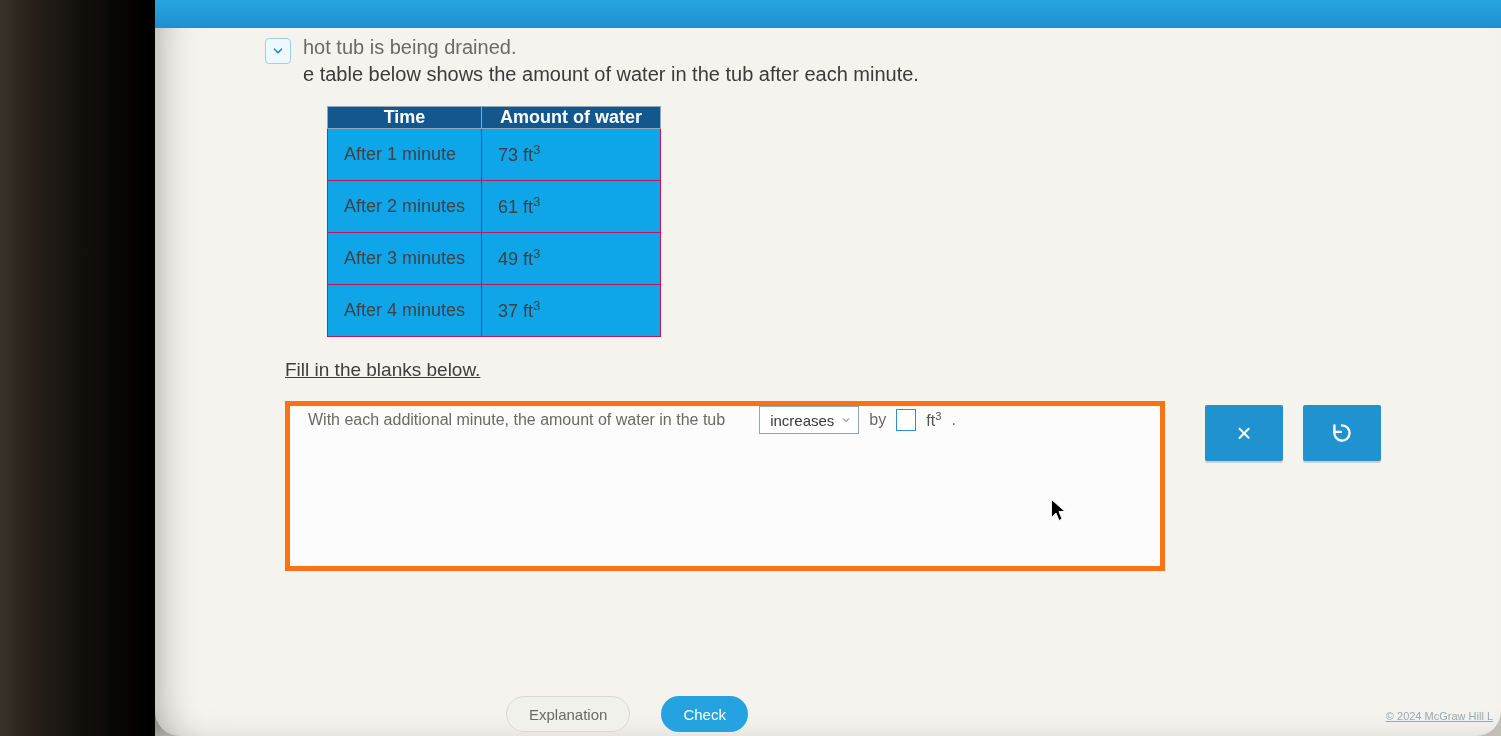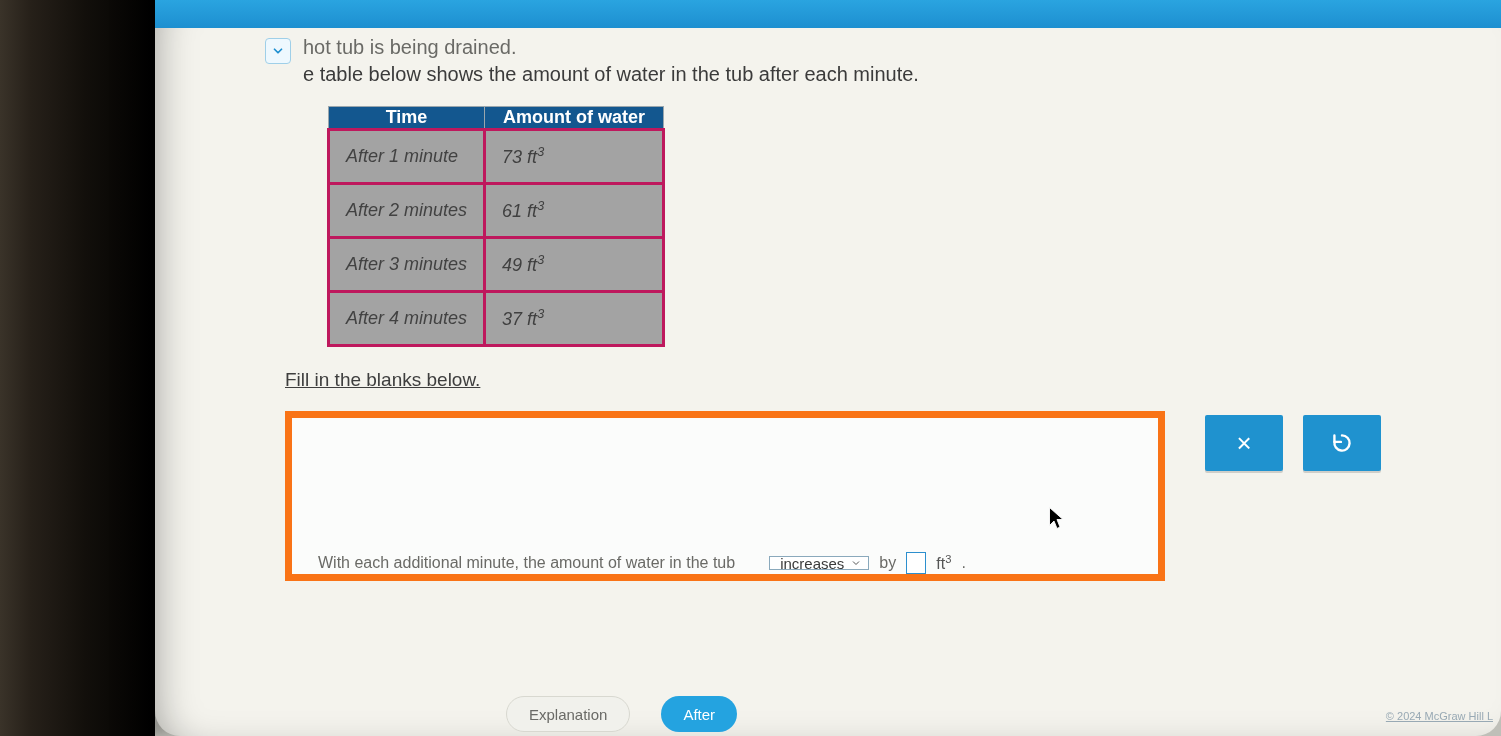--- a/index.html
+++ b/index.html
@@ -41,40 +41,40 @@
   .problem-text .line1 { color: #6a6a66; }
   .data-table {
     margin-top: 18px; margin-left: 62px;
     border-collapse: collapse; font-size: 18px;
   }
   .data-table th {
     background: #13578f; color: #fff; font-weight: bold;
     padding: 0 18px; border: 1px solid #9aa6ad; text-align: center;
   }
   .data-table td {
-    background: #a3a3a3; color: #424242;
-    padding: 14px 16px; border: 3px solid #be185d; font-style: italic;
+    background: #0ea5e9; color: #424242;
+    padding: 14px 16px; border: 1px solid #be185d;
   }
   .data-table td.amount { color: #404040; }
   sup { font-size: 0.7em; vertical-align: super; }
   .fill-prompt { margin-top: 22px; margin-left: 20px; font-size: 19px; color: #3e3e3e; text-decoration: underline; }
   .answer-row {
     display: flex; align-items: flex-start; gap: 40px;
     margin-top: 20px; margin-left: 20px;
   }
   .answer-box {
     width: 880px; height: 170px;
-    border: 7px solid #f97316; background: #fbfcfb;
-    display: flex; align-items: flex-end; padding: 0 26px;
+    border: 5px solid #f97316; background: #fbfcfb;
+    display: flex; align-items: flex-start; padding: 0 18px;
     position: relative;
   }
   .answer-sentence { font-size: 16px; color: #6a6a66; display: flex; align-items: center; gap: 10px; flex-wrap: wrap; }
   .select-wrap {
     display: inline-flex; align-items: center; gap: 6px;
-    border: 1px solid #8aa9bc; background: #fff; height: 14px; padding: 0 6px 0 10px;
+    border: 1px solid #8aa9bc; background: #fff; height: 28px; padding: 0 6px 0 10px;
     color: #3a3a3a; font-size: 15px;
   }
   .select-wrap svg { width: 12px; height: 12px; }
   .num-input {
     display: inline-block; width: 20px; height: 22px;
     border: 1px solid #2c8fce; background: #fff;
   }
   .unit { color: #555; }
   .cursor-arrow {
     position: absolute; right: 92px; bottom: 44px;
@@ -199,18 +199,18 @@
       </div>
     </div>
 
   </div>
 
   <div class="footer-btns">
     <div class="pill explanation">
       <span>Explanation</span>
     </div>
     <div class="pill check">
-      <span>After</span>
+      <span>Check</span>
     </div>
   </div>
 
   <div class="copyright">© 2024 McGraw Hill L</div>
 </div>
 
 </body></html>

